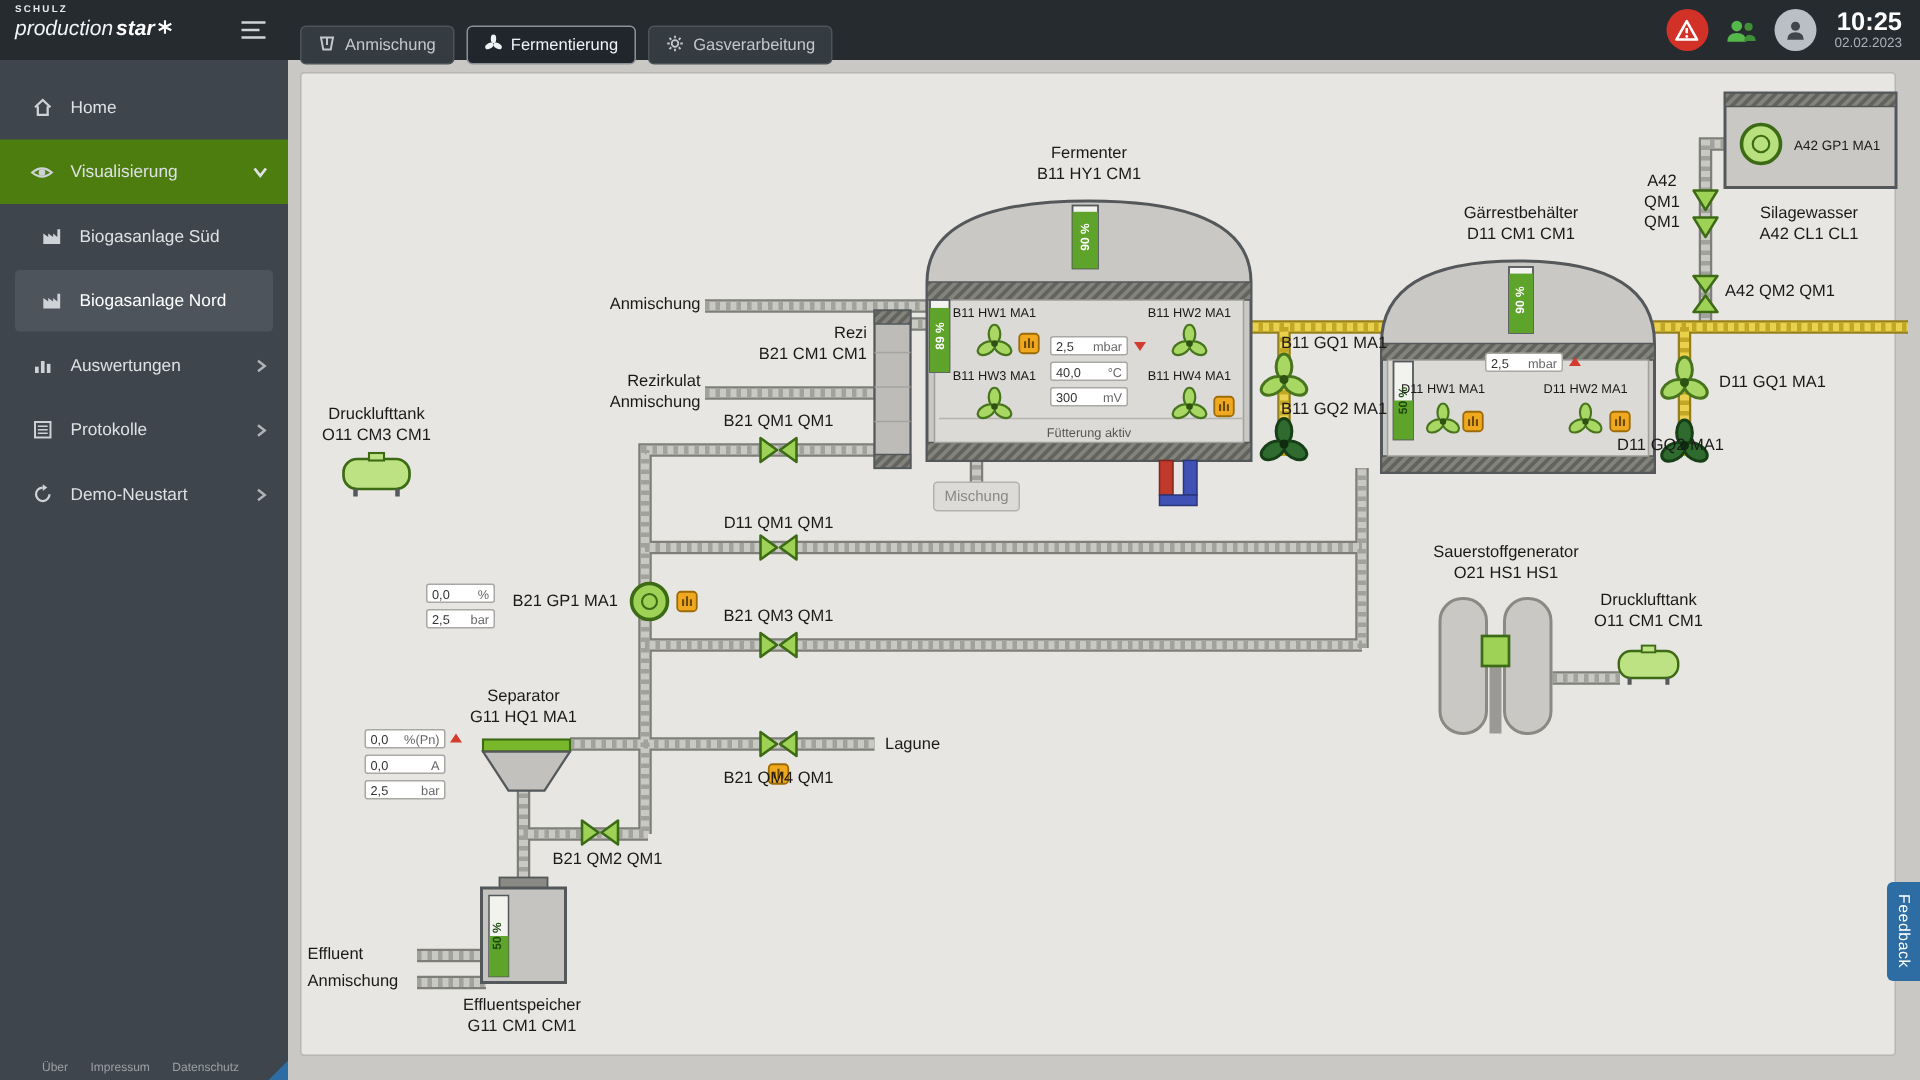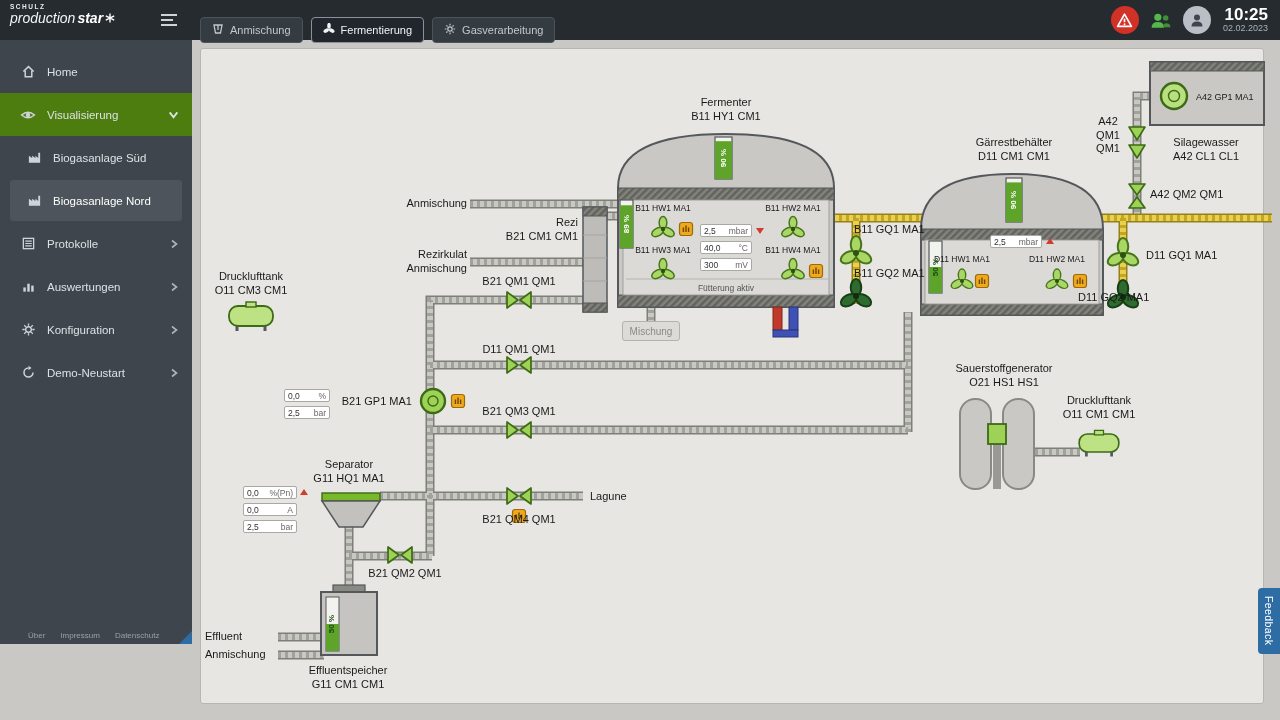--- a/index.html
+++ b/index.html
@@ -22,21 +22,21 @@
   .top-right{position:absolute;right:0;top:0;height:40px;display:flex;align-items:center;gap:8px;padding-right:12px;}
   .tb-btn{width:28px;height:28px;border-radius:50%;border:none;cursor:pointer;display:flex;align-items:center;justify-content:center;padding:0;}
   .tb-alarm{background:#d23128;}
   .tb-users{background:transparent;}
   .tb-user{background:#b9bfc5;}
   .clock{text-align:right;color:#fff;margin-left:4px;cursor:default;}
   .clock .t{font-size:17px;font-weight:bold;line-height:17px;}
   .clock .d{font-size:9px;color:#a9b0b6;line-height:11px;}
 
   
-  aside{position:absolute;left:0;top:40px;width:192px;height:604px;background:#3e454c;z-index:20;}
+  aside{position:absolute;left:0;top:40px;width:192px;height:680px;background:#3e454c;z-index:20;}
   nav{padding-top:10px;}
   .srow{position:relative;height:43px;display:flex;align-items:center;padding-left:20px;gap:11px;
         color:#dde1e4;font-size:11.5px;cursor:pointer;box-sizing:border-box;}
   .srow.active{background:#4d7c0f;}
   .srow.sub{padding-left:26px;}
   .srow.sub.selected{background:#4d545b;margin:1px 10px;padding-left:16px;border-radius:3px;color:#fff;height:41px;}
   .sico{width:16px;display:flex;justify-content:center;}
   .chev{position:absolute;right:12px;display:flex;}
   .sfoot{position:absolute;left:0;bottom:4px;width:192px;display:flex;gap:15px;padding-left:28px;
          font-size:8px;color:#9aa0a6;}
@@ -199,54 +199,40 @@
         <span class="sico">
             <svg width="15" height="15" viewBox="0 0 16 16">
               <path d="M2,13.5 V6 L5.5,8.5 V6 L9,8.5 V6 L12,8.5 V3 H14 V13.5 Z" fill="#ced3d7"></path>
             </svg>
           </span>
         <span>Biogasanlage Nord</span>
       </div>
       <div class="srow">
         <span class="sico">
             <svg width="15" height="15" viewBox="0 0 16 16">
-              <rect x="2.5" y="2.5" width="11" height="11" fill="none" stroke="#ced3d7" stroke-width="1.4"></rect>
-              <path d="M4.5,5.5 h7 M4.5,8 h7 M4.5,10.5 h7" stroke="#ced3d7" stroke-width="1.2"></path>
-            </svg>
-          </span>
-        <span>Protokolle</span>
-        <span class="chev">
-            <svg width="12" height="12" viewBox="0 0 12 12">
-              <path d="M4,2.5 L8.5,6 L4,9.5" fill="none" stroke="#aeb4ba" stroke-width="1.6"></path>
-            </svg>
-          </span>
-      </div>
-      <div class="srow">
-        <span class="sico">
-            <svg width="15" height="15" viewBox="0 0 16 16">
               <rect x="2.5" y="9" width="2.6" height="4.5" fill="#ced3d7"></rect>
               <rect x="6.7" y="5" width="2.6" height="8.5" fill="#ced3d7"></rect>
               <rect x="10.9" y="7" width="2.6" height="6.5" fill="#ced3d7"></rect>
             </svg>
           </span>
         <span>Auswertungen</span>
         <span class="chev">
             <svg width="12" height="12" viewBox="0 0 12 12">
               <path d="M4,2.5 L8.5,6 L4,9.5" fill="none" stroke="#aeb4ba" stroke-width="1.6"></path>
             </svg>
           </span>
       </div>
       <div class="srow">
         <span class="sico">
             <svg width="15" height="15" viewBox="0 0 16 16">
-              <circle cx="8" cy="8" r="3" fill="none" stroke="#ced3d7" stroke-width="1.5"></circle>
-              <path d="M8,1.5 V4 M8,12 V14.5 M1.5,8 H4 M12,8 H14.5 M3.4,3.4 L5.2,5.2 M10.8,10.8 L12.6,12.6 M12.6,3.4 L10.8,5.2 M5.2,10.8 L3.4,12.6" stroke="#ced3d7" stroke-width="1.4"></path>
-            </svg>
-          </span>
-        <span>Konfiguration</span>
+              <rect x="2.5" y="2.5" width="11" height="11" fill="none" stroke="#ced3d7" stroke-width="1.4"></rect>
+              <path d="M4.5,5.5 h7 M4.5,8 h7 M4.5,10.5 h7" stroke="#ced3d7" stroke-width="1.2"></path>
+            </svg>
+          </span>
+        <span>Protokolle</span>
         <span class="chev">
             <svg width="12" height="12" viewBox="0 0 12 12">
               <path d="M4,2.5 L8.5,6 L4,9.5" fill="none" stroke="#aeb4ba" stroke-width="1.6"></path>
             </svg>
           </span>
       </div>
       <div class="srow">
         <span class="sico">
             <svg width="15" height="15" viewBox="0 0 16 16">
               <path d="M12.8,8 A4.8,4.8 0 1 1 8,3.2" fill="none" stroke="#ced3d7" stroke-width="1.6"></path>

